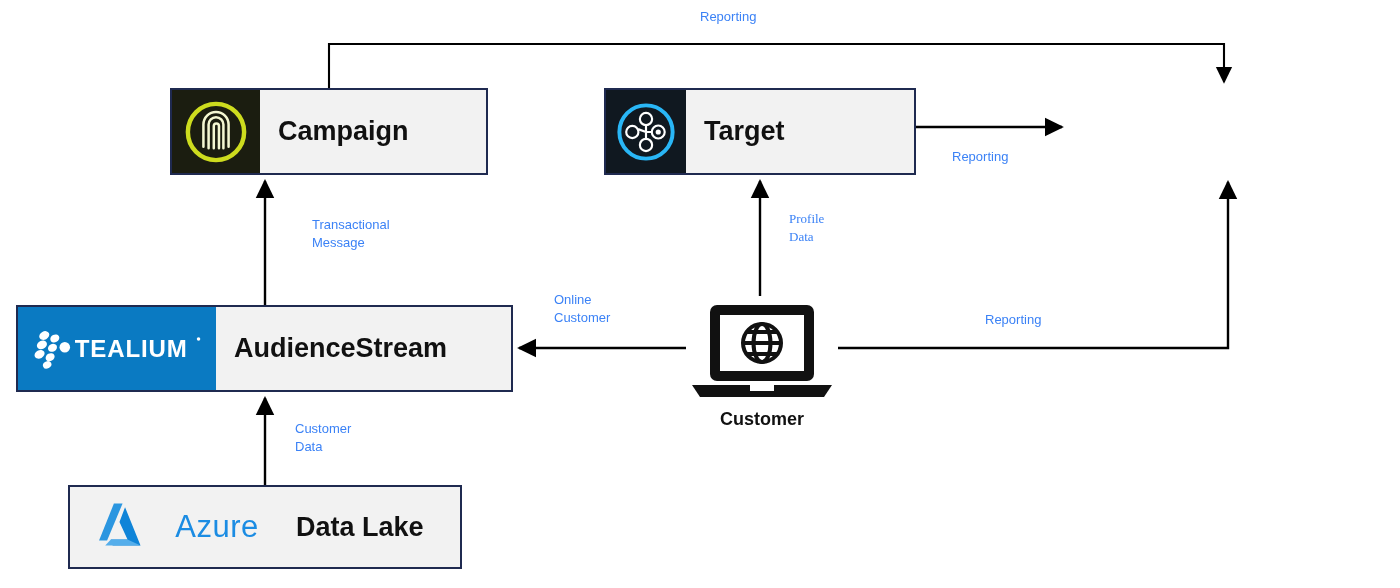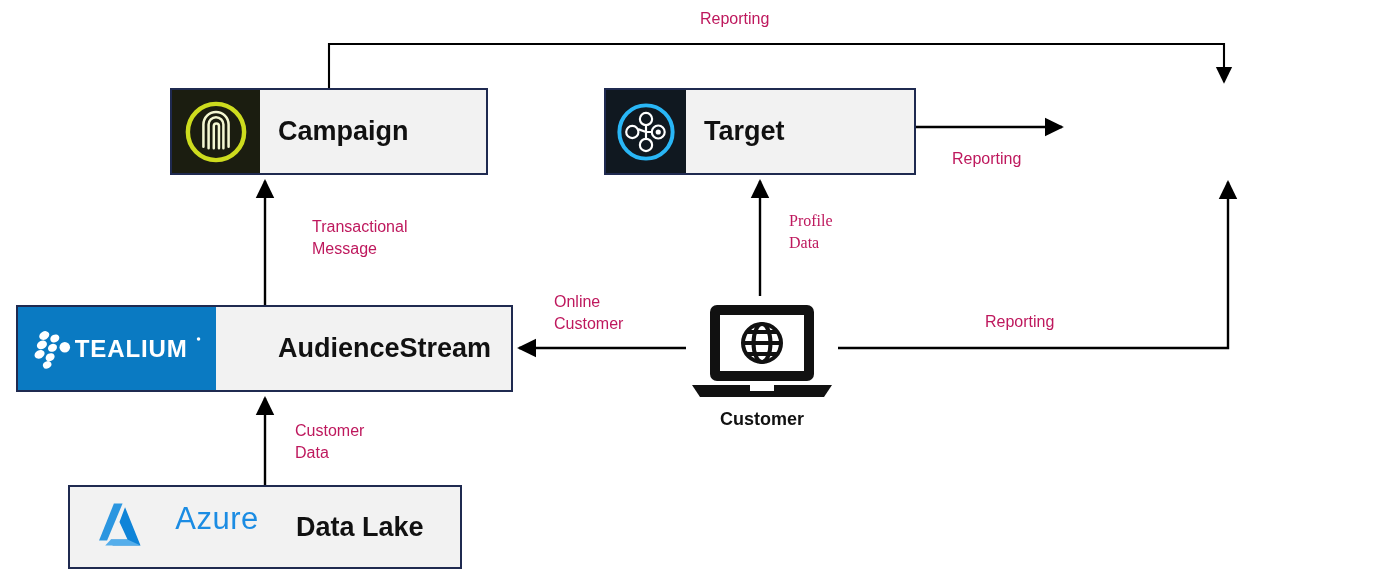--- a/index.html
+++ b/index.html
@@ -13,30 +13,30 @@
   #stage { position:absolute; left:0; top:0; width:1400px; height:588px; }
   svg.edges { position:absolute; left:0; top:0; width:1400px; height:588px; }
 
   .node { position:absolute; box-sizing:border-box;
           border:2px solid #1f2a50; background:#f2f2f2;
           display:flex; align-items:stretch; }
   .icon-panel { flex:0 0 auto; display:flex; align-items:center; justify-content:center; }
   .node-label { flex:1 1 auto; display:flex; align-items:center;
                 padding-left:18px; font-size:27px; font-weight:bold; color:#111; }
 
-  .edge-label { position:absolute; font-size:16px; color:#be185d;
+  .edge-label { position:absolute; font-size:13px; color:#3b82f6;
                 line-height:1.38; white-space:pre-line; }
 
   .customer-wrap { position:absolute; display:flex; flex-direction:column;
                    align-items:center; }
   .customer-name { margin-top:10px; font-size:18px; font-weight:bold; color:#111; }
 
   .tealium-logo { display:flex; align-items:center; justify-content:center;
                   width:100%; height:100%; }
-  .azure-wrap { display:flex; gap:14px; padding-left:18px; }
+  .azure-wrap { display:flex; align-items:center; gap:14px; padding-left:18px; }
   .azure-word { font-size:31px; color:#1b8ce3; letter-spacing:0.5px; }
   .dl-text { font-size:27px; font-weight:bold; color:#111; padding-left:26px; }
 </style>
 </head>
 <body>
 
 <div id="stage">
 
   <svg class="edges" viewBox="0 0 1400 588" xmlns="http://www.w3.org/2000/svg">
     <defs>
@@ -85,21 +85,21 @@
           <path d="M40,72 L40,40 a10,10 0 0 1 20,0 L60,72"></path>
           <path d="M47,72 L47,42 a3.5,3.5 0 0 1 7,0 L54,72"></path>
           <path d="M33,70 L33,40 a17,17 0 0 1 34,0 L67,70"></path>
         </g>
       </svg>
     </div>
     <div class="node-label">Campaign</div>
   </div>
 
 
-  <div class="node" style="left:16px; top:305px; width:497px; height:87px;gap:44px;">
+  <div class="node" style="left:16px; top:305px; width:497px; height:87px;">
     <div class="icon-panel" style="width:198px; background:#0a7ac2;">
       <div class="tealium-logo">
         <svg width="176" height="46" viewBox="0 0 300 78">
           <g fill="#ffffff">
             <ellipse cx="26" cy="16" rx="9" ry="7" transform="rotate(-28 26 16)"></ellipse>
             <ellipse cx="44" cy="21" rx="8" ry="6.5" transform="rotate(-28 44 21)"></ellipse>
             <ellipse cx="22" cy="32" rx="9" ry="7" transform="rotate(-28 22 32)"></ellipse>
             <ellipse cx="40" cy="37" rx="8" ry="6.5" transform="rotate(-28 40 37)"></ellipse>
             <ellipse cx="18" cy="48" rx="9" ry="7" transform="rotate(-28 18 48)"></ellipse>
             <ellipse cx="36" cy="53" rx="8" ry="6.5" transform="rotate(-28 36 53)"></ellipse>

